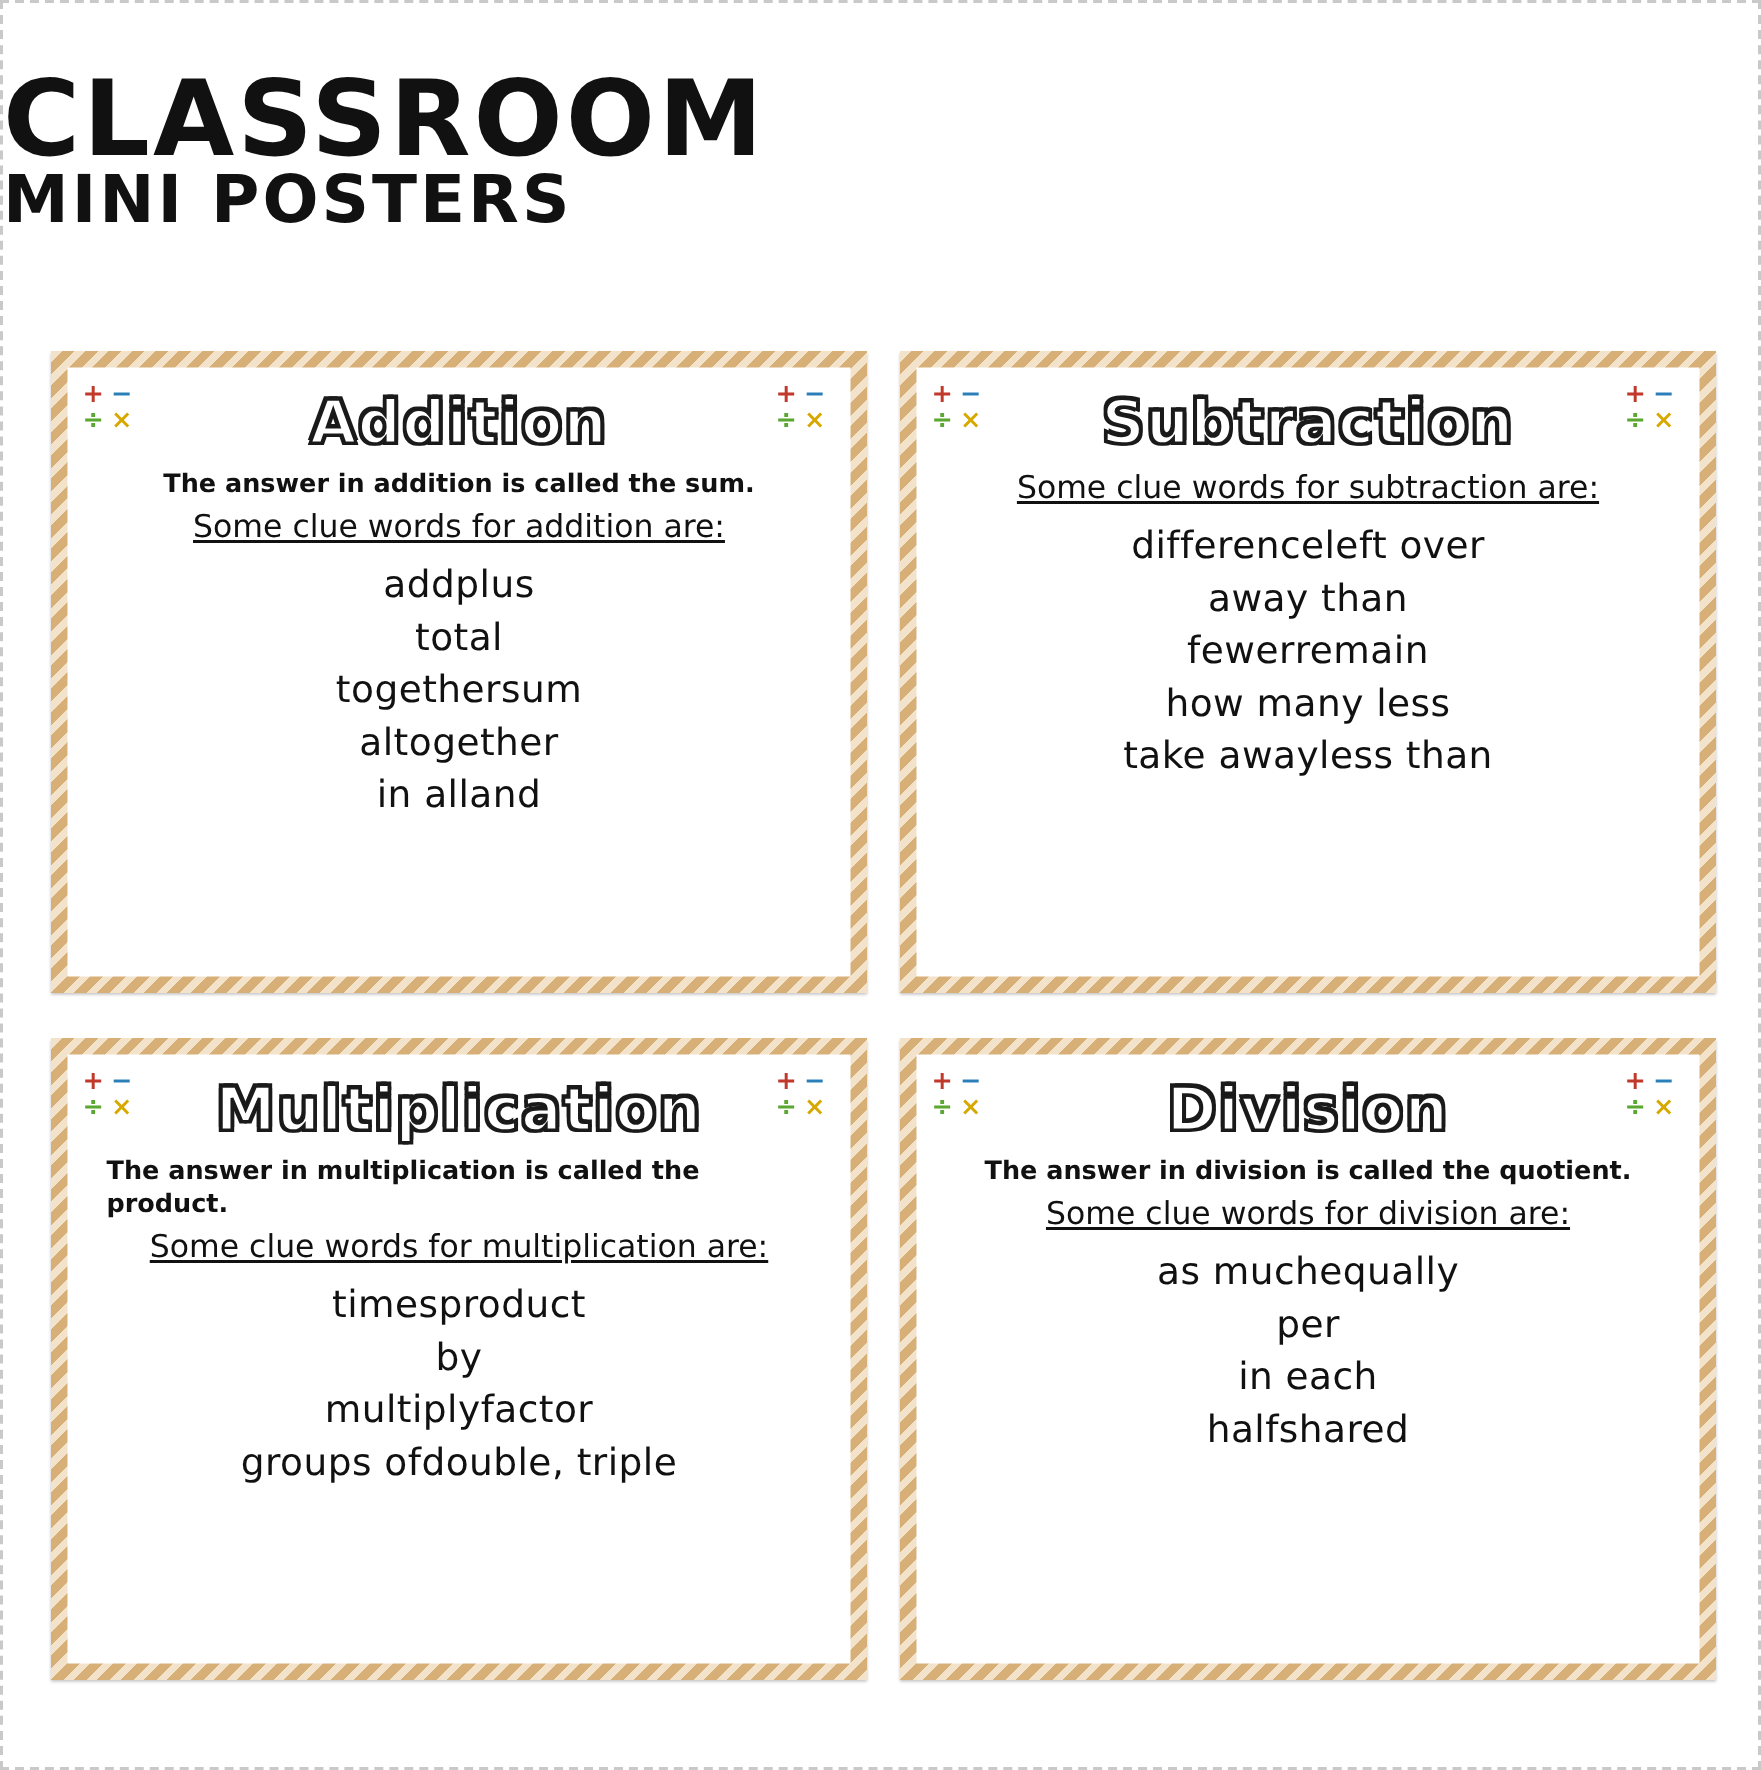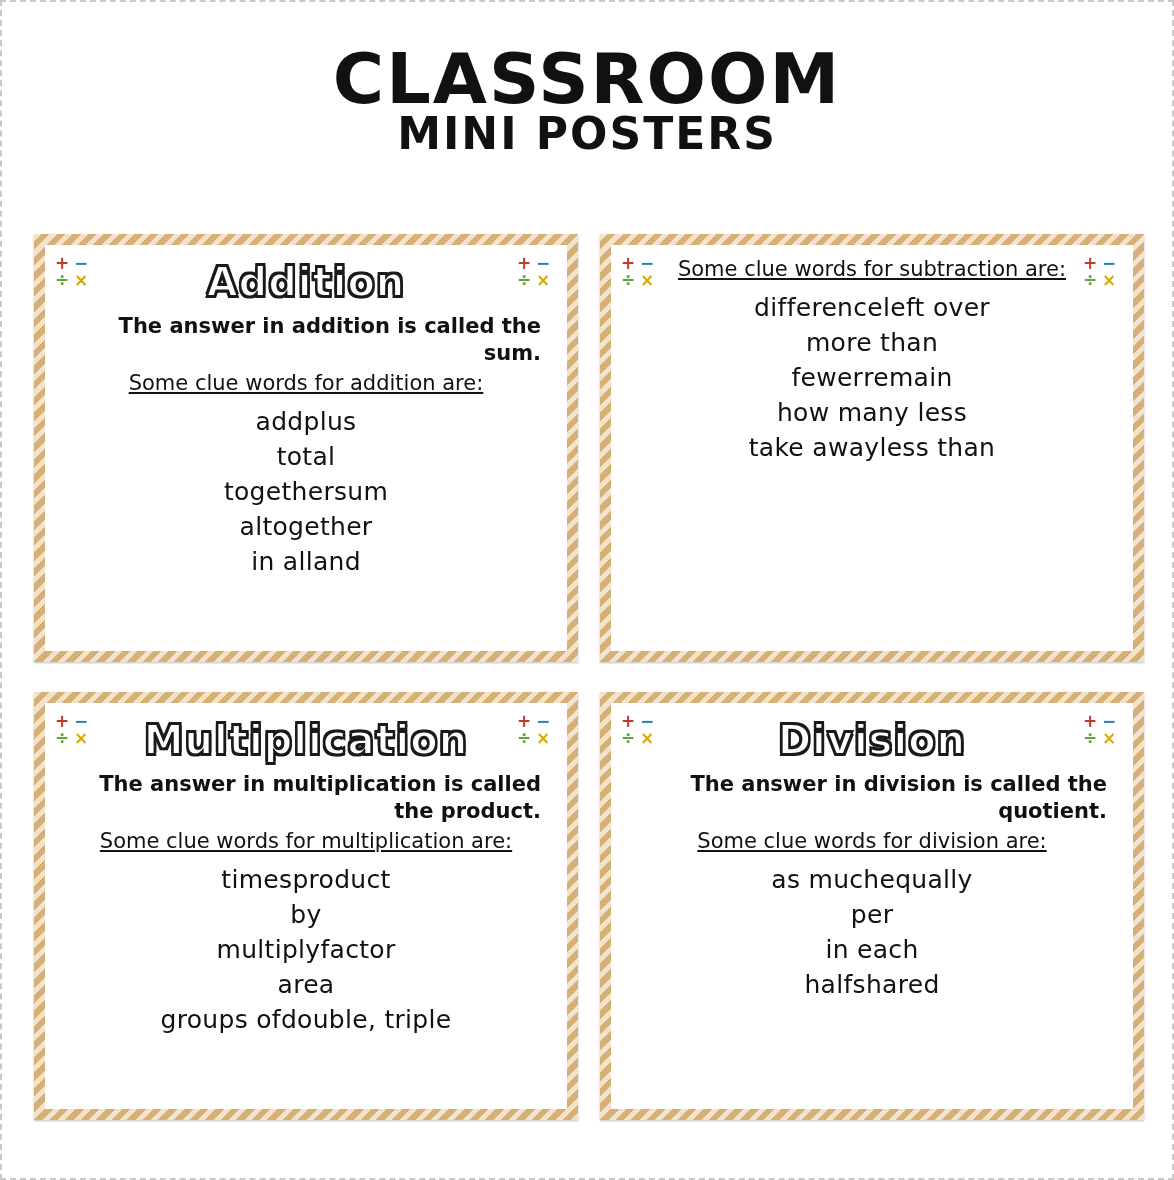--- a/index.html
+++ b/index.html
@@ -18,21 +18,20 @@
     position: relative;
     width: 1174px;
     height: 1180px;
     background: #ffffff;
     box-sizing: border-box;
     border: 2px dashed #c9c9c9;
   }
 
   
   .title-block {
-    text-align: center;
     padding-top: 44px;
     line-height: 0.95;
   }
   .title-line {
     font-family: "DejaVu Sans", sans-serif;
     font-weight: bold;
     font-size: 70px;
     letter-spacing: 2px;
     color: #111111;
     text-transform: uppercase;
@@ -116,24 +115,24 @@
       -1.6px -1.6px 0 #1a1a1a,
        1.6px -1.6px 0 #1a1a1a,
       -1.6px  1.6px 0 #1a1a1a,
        1.6px  1.6px 0 #1a1a1a;
     margin: 2px 0 8px 0;
     text-align: center;
     white-space: nowrap;
   }
 
   .answer-line {
-    font-size: 21px;
+    font-size: 17px;
     font-weight: bold;
     color: #111111;
-    text-align: right;
+    text-align: left;
     line-height: 1.28;
     margin-bottom: 4px;
     max-width: 470px;
   }
   .answer-line .term { font-weight: bold; }
 
   .clue-heading {
     font-size: 21px;
     color: #111111;
     text-align: left;
@@ -222,28 +221,29 @@
 
     <div class="sym-cluster left">
       <span class="sym-plus">+</span><span class="sym-minus">−</span><br>
       <span class="sym-divide">÷</span><span class="sym-times">×</span>
     </div>
 
     <div class="sym-cluster right">
       <span class="sym-plus">+</span><span class="sym-minus">−</span><br>
       <span class="sym-divide">÷</span><span class="sym-times">×</span>
     </div>
+        <div class="poster-title">Subtraction</div>
         <div class="clue-heading">Some clue words for subtraction are:</div>
         <div class="words">
           <div class="word-row">
                 <span class="word">difference</span>
                 <span class="word">left over</span>
               </div>
               <div class="word-row center">
-                <span class="word">more than</span>
+                <span class="word">away than</span>
               </div>
               <div class="word-row">
                 <span class="word">fewer</span>
                 <span class="word">remain</span>
               </div>
               <div class="word-row center">
                 <span class="word">how many less</span>
               </div>
               <div class="word-row">
                 <span class="word">take away</span>
@@ -276,23 +276,20 @@
                 <span class="word">times</span>
                 <span class="word">product</span>
               </div>
               <div class="word-row center">
                 <span class="word">by</span>
               </div>
               <div class="word-row">
                 <span class="word">multiply</span>
                 <span class="word">factor</span>
               </div>
-              <div class="word-row center">
-                <span class="word">area</span>
-              </div>
               <div class="word-row">
                 <span class="word">groups of</span>
                 <span class="word">double, triple</span>
               </div>
         </div>
       </div>
     </div>
       </div>
       <div class="poster-cell">
     <div class="poster">

